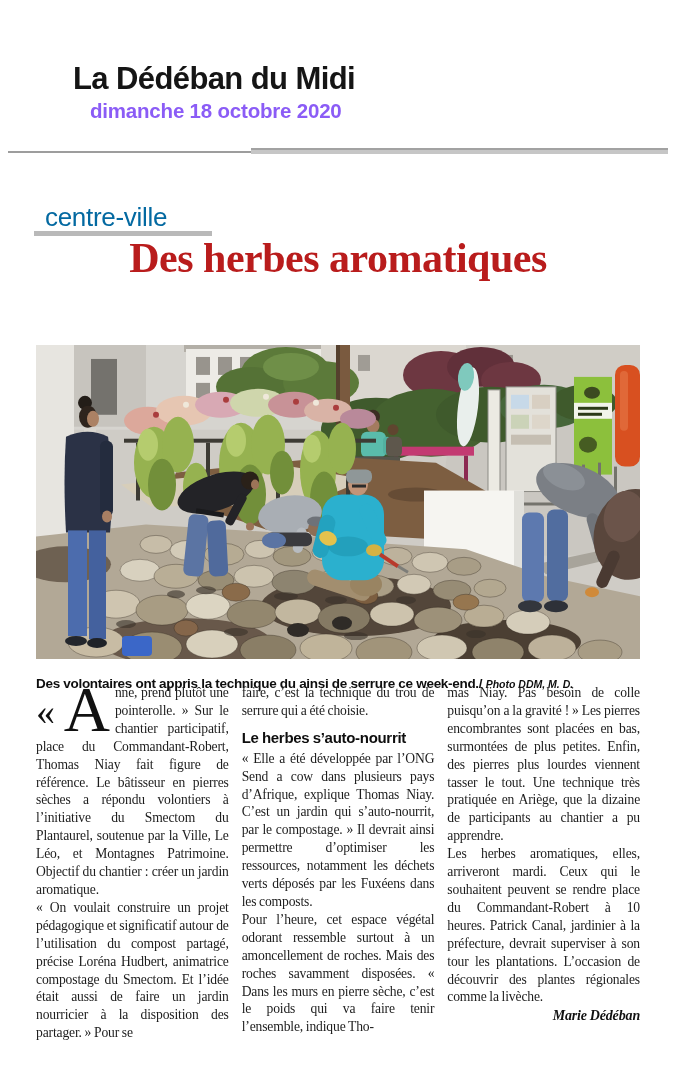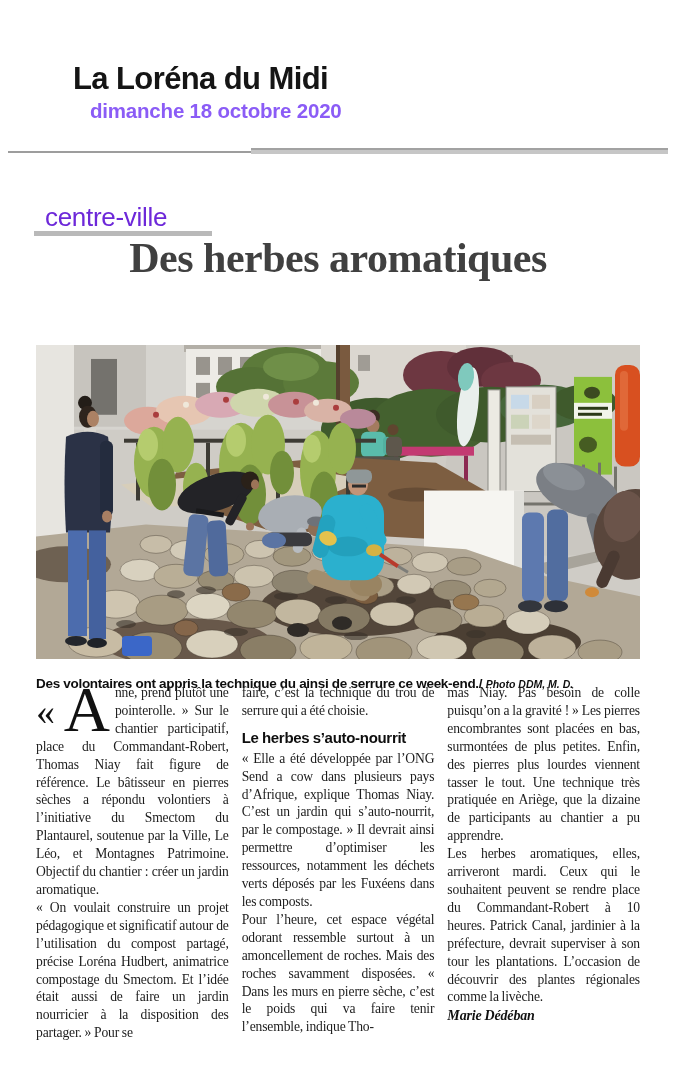--- a/index.html
+++ b/index.html
@@ -13,56 +13,56 @@
   .rule-thin{position:absolute;left:8px;top:151px;width:243px;height:2px;background:#9d9d9d;}
   .rule-thick{position:absolute;left:251px;top:148px;width:417px;height:6px;background:#c6c6c6;border-top:2px solid #a2a2a2;box-sizing:border-box;}
 
   
   .kicker{position:absolute;left:45px;top:202px;font-size:26px;letter-spacing:-0.3px;}
   .kicker-bar{position:absolute;left:34px;top:231px;width:178px;height:5px;background:#b9b9b9;}
 
   
   .headline{position:absolute;left:36px;top:233px;width:604px;text-align:center;
             font-family:"Liberation Serif",serif;font-weight:600;font-size:42px;
-            line-height:1.22;color:#404040;letter-spacing:-0.5px;}
+            line-height:1.22;color:#b91c1c;letter-spacing:-0.5px;}
 
   
   .photo{position:absolute;left:36px;top:345px;width:604px;height:314px;overflow:hidden;background:#cfccc6;}
   .photo svg{display:block;}
 
   
   .caption{position:absolute;left:36px;top:662px;width:620px;font-size:13.5px;font-weight:bold;
            color:#0e0e0e;letter-spacing:-0.3px;white-space:nowrap;}
   .caption .credit{font-size:10.5px;letter-spacing:0;font-style:italic;}
 
   
   .columns{position:absolute;left:36px;top:684px;width:604px;display:flex;gap:13px;}
   .col{width:193px;box-sizing:border-box;font-family:"Liberation Serif",serif;font-size:13.6px;
        line-height:17.9px;text-align:justify;color:#1c1c1c;letter-spacing:-0.15px;word-spacing:-0.5px;
        hyphens:auto;-webkit-hyphens:auto;}
   .body-p{margin:0;}
   .oq{float:left;font-size:38px;line-height:30px;padding:12px 9px 0 0;color:#111;}
   .dropcap{float:left;font-size:64px;line-height:50px;padding:1px 5px 0 0;color:#111;}
   .subhead{font-family:"Liberation Sans",sans-serif;font-weight:bold;font-size:15px;
            letter-spacing:-0.3px;margin:9px 0 3px 0;color:#0e0e0e;text-align:left;}
-  .byline{text-align:left;font-weight:bold;font-style:italic;font-size:14px;margin-top:1px;color:#111;}
+  .byline{text-align:right;font-weight:bold;font-style:italic;font-size:14px;margin-top:1px;color:#111;}
 </style>
 </head>
 <body>
 
 <div class="page">
 
   <div class="masthead">
-    <div class="masthead-title">La Loréna du Midi</div>
+    <div class="masthead-title">La Dédéban du Midi</div>
     <div class="masthead-date">dimanche 18 octobre 2020</div>
   </div>
   <div class="rule-thin"></div>
   <div class="rule-thick"></div>
 
-  <div class="kicker" style="color:#6d28d9">centre-ville</div>
+  <div class="kicker" style="color:#0369a1">centre-ville</div>
   <div class="kicker-bar"></div>
 
   <div class="headline">
     <div>Des herbes aromatiques</div>
   </div>
 
   <div class="photo" role="img" aria-label="Des volontaires manipulent des pierres pour monter des murets en pierre sèche sur une place de centre-ville, entourés de jardinières fleuries et de bâtiments">
     <svg width="604" height="314" viewBox="0 0 604 315" preserveAspectRatio="none">
 
       <g>

